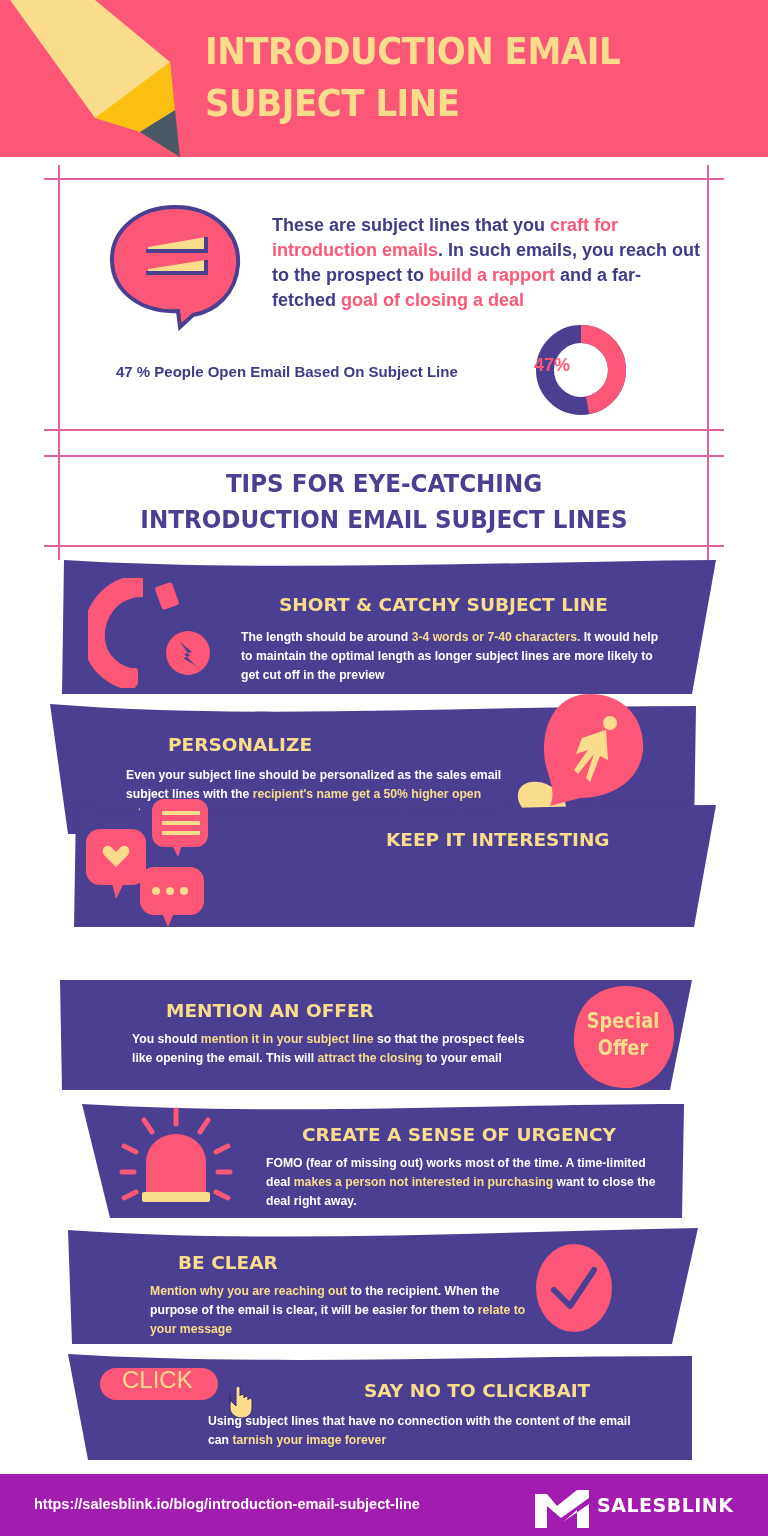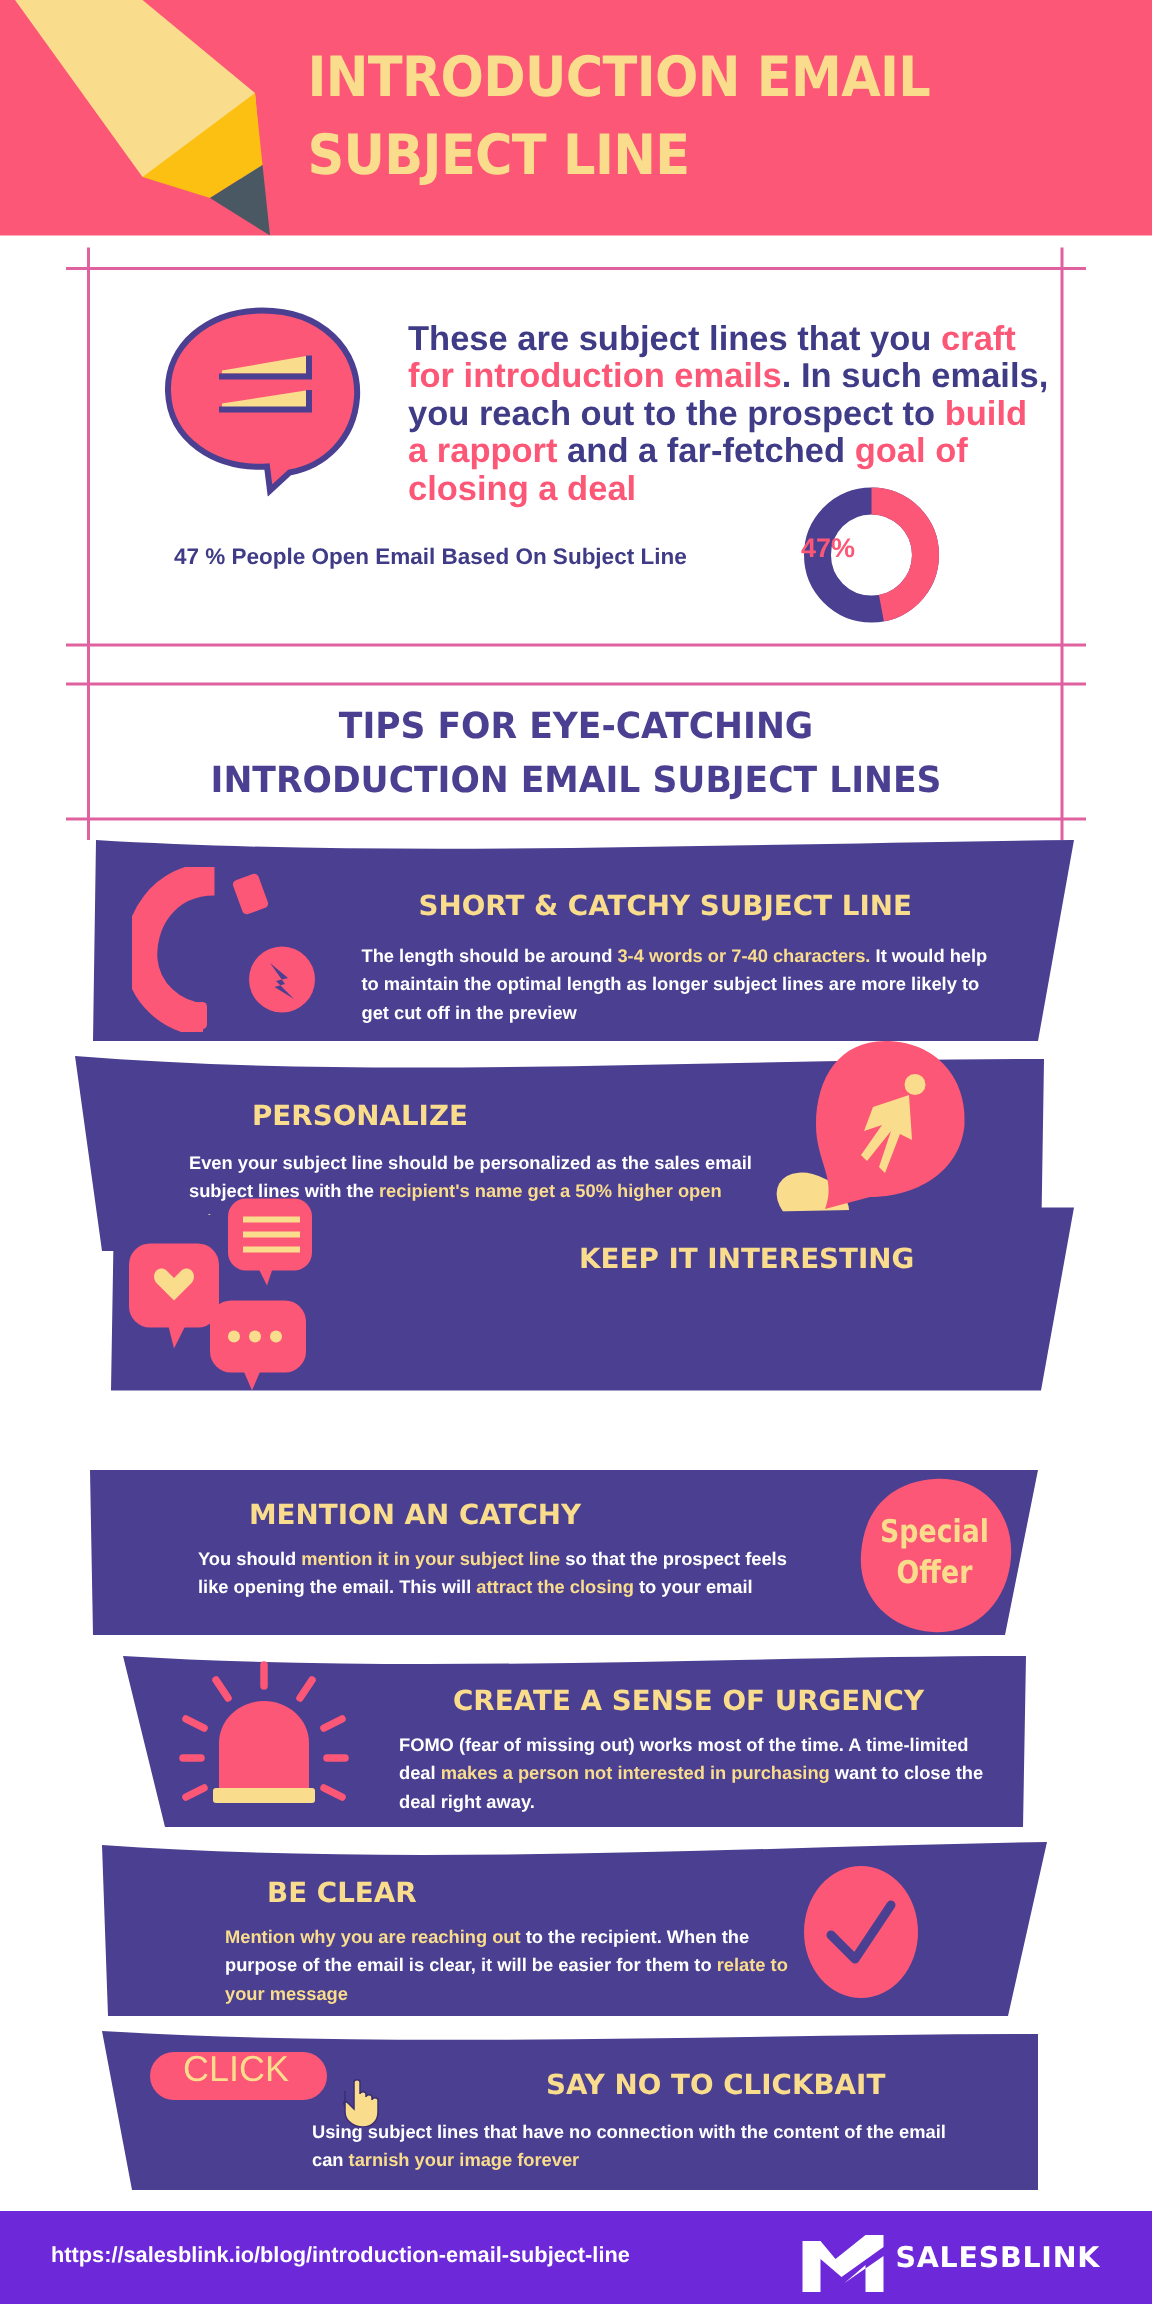--- a/index.html
+++ b/index.html
@@ -4,36 +4,36 @@
 <style>
   * { box-sizing: border-box; margin: 0; padding: 0; }
   body { width: 768px; height: 1536px; background: #ffffff; font-family: "Liberation Sans", sans-serif; position: relative; overflow: hidden; }
   .header { position: absolute; left: 0; top: 0; width: 768px; height: 157px; background: #fc5776; overflow: hidden; }
   .header .pencil { position: absolute; left: 0; top: 0; }
   .header .title { position: absolute; left: 205px; top: 26px; color: #f9dd8c; font-family: "DejaVu Sans", sans-serif; font-weight: bold; font-size: 37px; line-height: 52px; letter-spacing: -0.5px; transform: scaleX(0.92); transform-origin: left top; }
 
   .guide-h { position: absolute; left: 44px; width: 680px; height: 2px; background: #e061a0; }
   .guide-v { position: absolute; width: 2px; background: #e061a0; }
 
-  .intro-text { position: absolute; left: 272px; top: 213px; width: 430px; color: #3f3b86; font-weight: bold; font-size: 23px; line-height: 25px; }
+  .intro-text { position: absolute; left: 272px; top: 213px; width: 430px; color: #3f3b86; font-weight: bold; font-size: 18px; line-height: 25px; }
   .intro-text .hl { color: #fc5776; }
   .stat-text { position: absolute; left: 116px; top: 363px; color: #3f3b86; font-weight: bold; font-size: 15px; }
   .donut { position: absolute; left: 534px; top: 323px; }
   .donut-label { position: absolute; left: 534px; top: 355px; width: 94px; text-align: left; color: #fc5776; font-weight: bold; font-size: 18px; }
 
   .tips-title { position: absolute; left: 46px; top: 466px; width: 676px; text-align: center; color: #4b3f91; font-family: "DejaVu Sans", sans-serif; font-weight: bold; font-size: 24px; line-height: 36px; transform: scaleX(0.96); }
 
   .card { position: absolute; }
   .card svg.bg { position: absolute; left: 0; top: 0; }
   .card .ctitle { position: absolute; color: #f9dd8c; font-family: "DejaVu Sans", sans-serif; font-weight: bold; font-size: 18.5px; white-space: nowrap; }
   .card .cbody { position: absolute; color: #ffffff; font-weight: bold; font-size: 12.2px; line-height: 19px; }
   .card .cbody .hl { color: #f9dd8c; }
   .icon { position: absolute; }
 
-  .footer { position: absolute; left: 0; top: 1474px; width: 768px; height: 62px; background: #6d28d9; }
+  .footer { position: absolute; left: 0; top: 1474px; width: 768px; height: 62px; background: #a21caf; }
   .footer .url { position: absolute; left: 34px; top: 22px; color: #ffffff; font-weight: bold; font-size: 14.5px; }
   .footer .logo { position: absolute; left: 533px; top: 14px; }
   .footer .brand { position: absolute; left: 597px; top: 20px; color: #ffffff; font-family: "DejaVu Sans", sans-serif; font-weight: bold; font-size: 19px; letter-spacing: 0.5px; }
 </style>
 </head>
 <body>
 
 <div class="header">
   <svg class="pencil" width="200" height="157" viewBox="0 0 200 157">
     <polygon points="10,0 95,0 170,62 175,120 95,118" fill="#f9dd8c"></polygon>
@@ -132,21 +132,21 @@
   <svg class="bg" width="650" height="114" viewBox="0 0 650 114">
       <path d="M2,2 L634,2 L612,112 L4,112 Z" fill="#4b3f91"></path>
     </svg>
   <svg class="icon" style="left:510px; top:4px" width="110" height="112" viewBox="0 0 110 112">
     <path d="M55,4 C88,2 108,28 106,56 C104,86 82,108 54,106 C24,104 4,82 6,54 C8,24 26,6 55,4 Z" fill="#fc5776"></path>
   </svg>
   <div style="position:absolute; left:510px; top:30px; width:110px; text-align:center; color:#f9dd8c; font-family:'DejaVu Sans',sans-serif; font-weight:bold; font-size:21px; line-height:27px; transform:scaleX(0.85)">
     <div>Special</div>
     <div>Offer</div>
   </div>
-  <div class="ctitle" style="left:108px; top:22px">MENTION AN CATCHY</div>
+  <div class="ctitle" style="left:108px; top:22px">MENTION AN OFFER</div>
   <div class="cbody" style="left:74px; top:52px; width:400px"><span>You should </span><span class="hl">mention it in your subject line</span><span> so that the prospect feels like opening the email. This will </span><span class="hl">attract the closing</span><span> to your email</span></div>
 </div>
 
 <div class="card" style="left:80px; top:1100px; width:650px; height:120px">
   <svg class="bg" width="650" height="120" viewBox="0 0 650 120">
       <path d="M2,4 C200,16 420,4 604,4 L602,118 L30,118 Z" fill="#4b3f91"></path>
     </svg>
   <svg class="icon" style="left:36px; top:6px" width="120" height="100" viewBox="0 0 120 100">
     <g stroke="#fc5776" stroke-width="5" stroke-linecap="round">
       <line x1="60" y1="4" x2="60" y2="18"></line>

